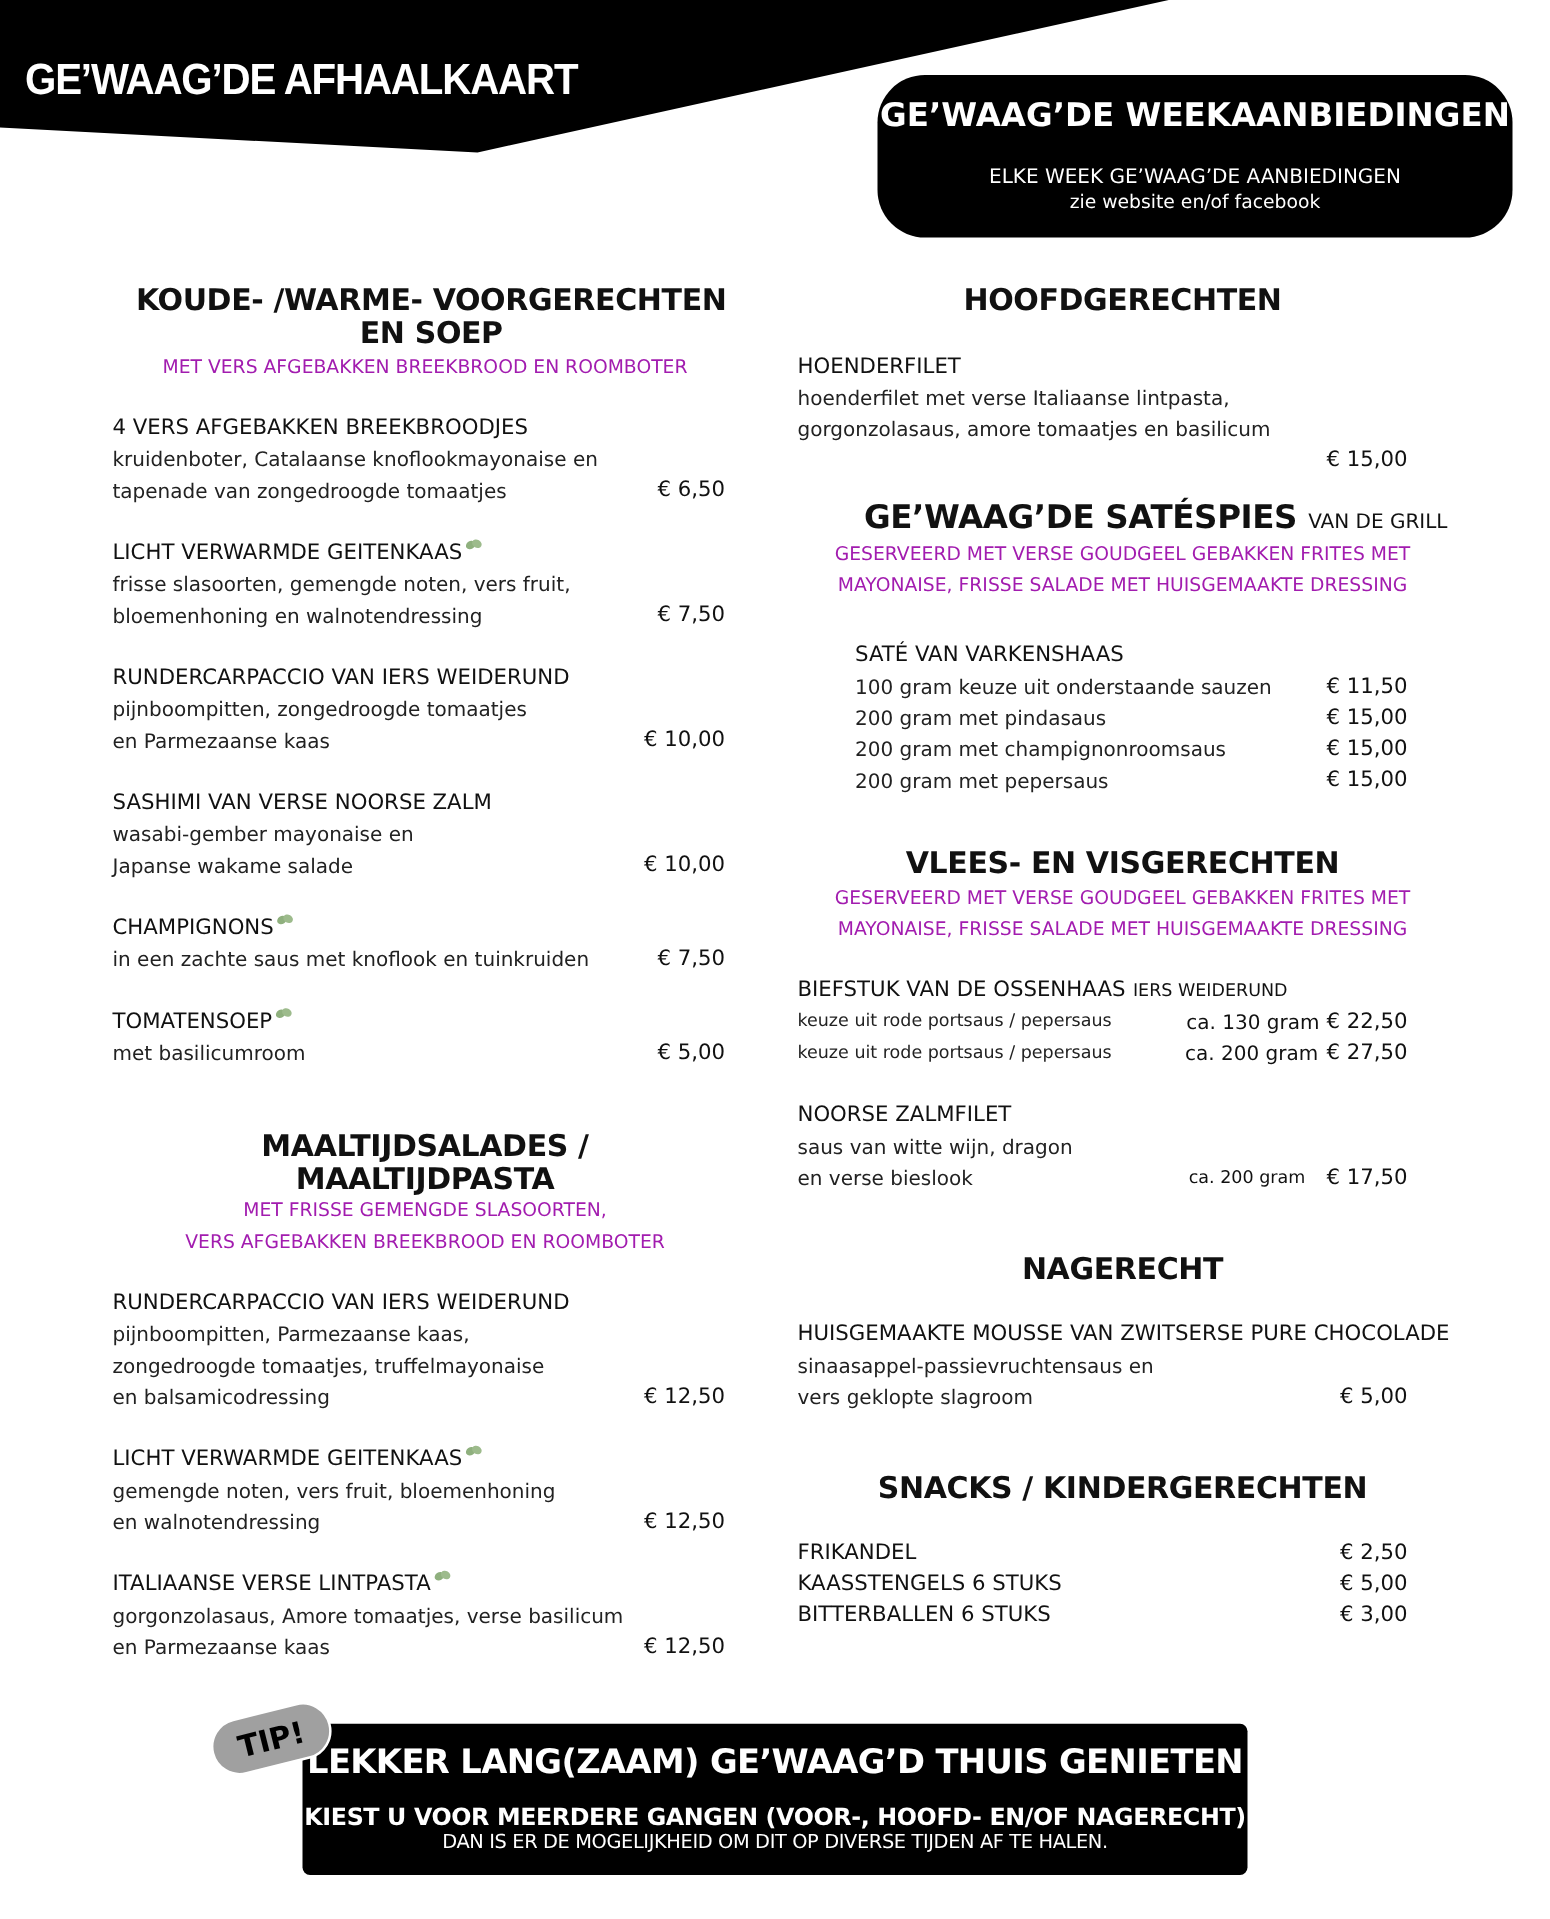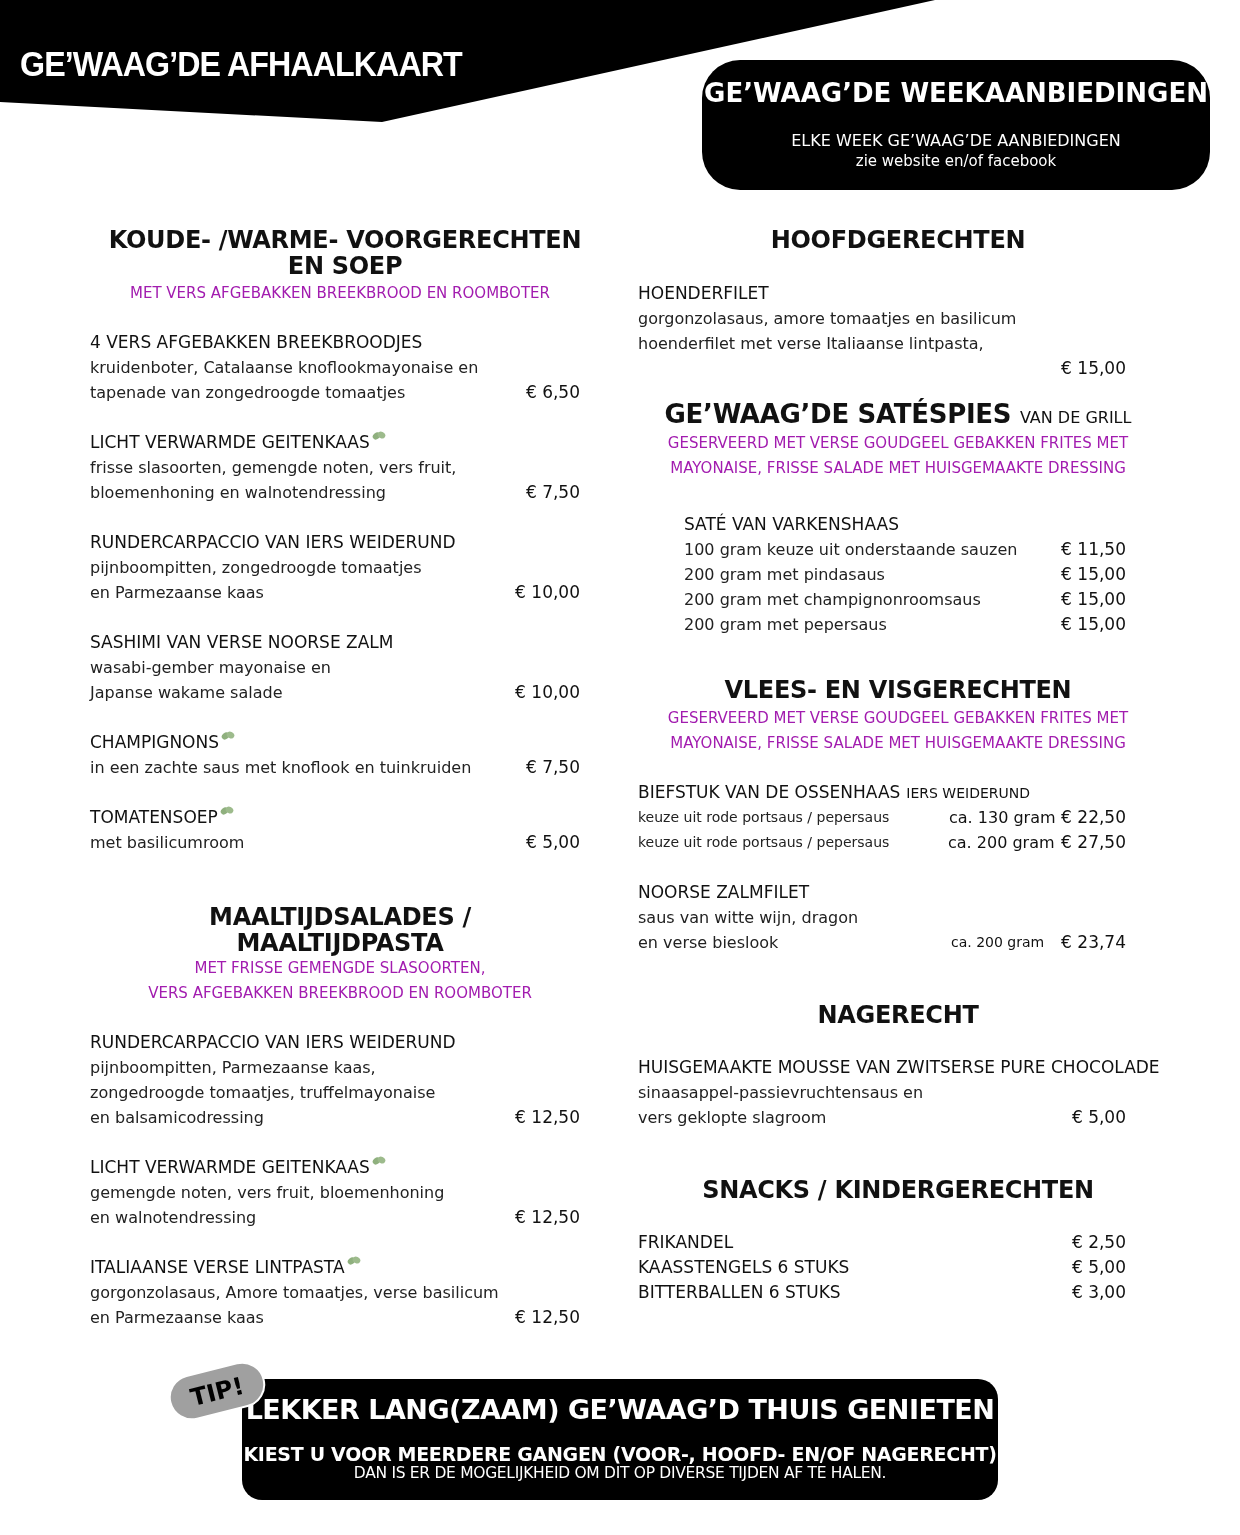--- a/index.html
+++ b/index.html
@@ -33,21 +33,21 @@
   .weight { position: absolute; font-size: 16px; line-height: 25px; white-space: nowrap; }
   .small { font-size: 14px; }
   .leaf { display: inline-block; width: 14px; height: 11px; vertical-align: top; margin-left: 2px; margin-top: 0px; }
   .name-suffix { font-size: 14px; margin-left: 6px; }
 
   .row { position: absolute; left: 0; right: 0; height: 25px; }
 
   
   .tip-badge { position: absolute; left: 168px; top: 1368px; width: 98px; height: 46px; background: #a0a0a0; border-radius: 23px; transform: rotate(-14deg); border: 2px solid #fff; }
   .tip-badge span { position: absolute; left: 0; right: 0; top: 8px; text-align: center; font-weight: bold; font-size: 24px; color: #000; }
-  .tip-box { position: absolute; left: 242px; top: 1379px; width: 756px; height: 121px; background: #000; border-radius: 20px; color: #fff; text-align: center; }
+  .tip-box { position: absolute; left: 242px; top: 1379px; width: 756px; height: 121px; background: #000; border-radius: 6px; color: #fff; text-align: center; }
   .tip-title { position: absolute; top: 15px; left: 0; right: 0; font-weight: bold; font-size: 27px; letter-spacing: -0.5px; }
   .tip-line1 { position: absolute; top: 64px; left: 0; right: 0; font-size: 19px; font-weight: bold; letter-spacing: -0.3px; }
   .tip-line2 { position: absolute; top: 85px; left: 0; right: 0; font-size: 15.5px; font-weight: normal; letter-spacing: -0.3px; }
 </style>
 </head>
 <body>
 
 <svg width="0" height="0" style="position:absolute">
   <defs>
     <g id="leafshape">
@@ -161,28 +161,28 @@
     </div>
   </div>
 </div>
 
 <div class="col col-right" style="top:0;height:1340px;">
 
   <div>
     <div class="sec-title" style="position:absolute;left:0;right:0;top:227px;">HOOFDGERECHTEN</div>
     <div class="item" style="top:281px;right:32px;">
       <div class="item-name">HOENDERFILET</div>
+      <div class="item-desc">hoenderfilet met verse Italiaanse lintpasta,</div>
       <div class="item-desc">gorgonzolasaus, amore tomaatjes en basilicum</div>
-      <div class="item-desc">hoenderfilet met verse Italiaanse lintpasta,</div>
       <div class="price" style="top:75px;">€ 15,00</div>
     </div>
   </div>
 
   <div>
-    <div class="sec-title" style="position:absolute;left:0;right:0;top:401px;font-size:26px;">
+    <div class="sec-title" style="position:absolute;left:0;right:0;top:401px;font-size:26px;text-align:right;">
       <span>GE’WAAG’DE SATÉSPIES</span>
       <span class="suffix">VAN DE GRILL</span>
     </div>
     <div class="sec-sub" style="position:absolute;left:0;right:0;top:431px;">
       <div>GESERVEERD MET VERSE GOUDGEEL GEBAKKEN FRITES MET</div>
       <div>MAYONAISE, FRISSE SALADE MET HUISGEMAAKTE DRESSING</div>
     </div>
     <div class="item" style="top:512px;right:32px;margin-left:46px;">
       <div class="item-name">SATÉ VAN VARKENSHAAS</div>
       <div class="row" style="top:25px;">
@@ -223,21 +223,21 @@
         <span class="weight" style="left:310px;top:0;">ca. 200 gram</span>
         <span class="price" style="top:0;">€ 27,50</span>
       </div>
     </div>
 
     <div class="item" style="top:880px;right:32px;">
       <div class="item-name">NOORSE ZALMFILET</div>
       <div class="item-desc">saus van witte wijn, dragon</div>
       <div class="item-desc">en verse bieslook</div>
       <span class="weight small" style="left:313px;top:50px;">ca. 200 gram</span>
-      <div class="price" style="top:50px;">€ 23,74</div>
+      <div class="price" style="top:50px;">€ 17,50</div>
     </div>
   </div>
 
   <div>
     <div class="sec-title" style="position:absolute;left:0;right:0;top:1002px;">NAGERECHT</div>
     <div class="item" style="top:1055px;right:32px;">
       <div class="item-name">HUISGEMAAKTE MOUSSE VAN ZWITSERSE PURE CHOCOLADE</div>
       <div class="item-desc">sinaasappel-passievruchtensaus en</div>
       <div class="item-desc">vers geklopte slagroom</div>
       <div class="price" style="top:50px;">€ 5,00</div>

